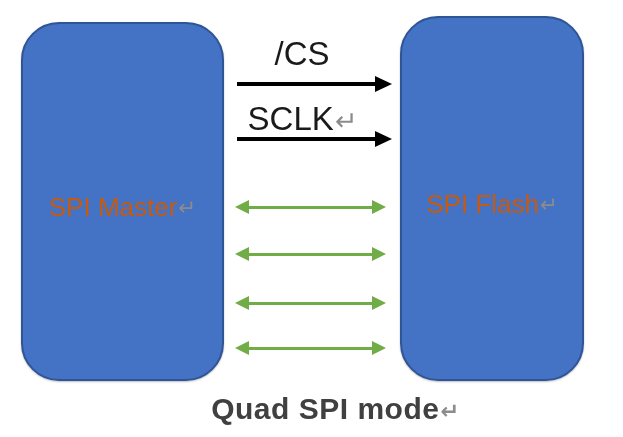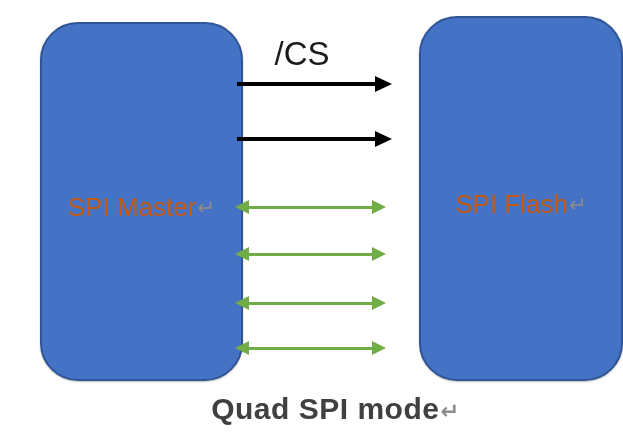--- a/index.html
+++ b/index.html
@@ -21,24 +21,23 @@
     background: #4472C4;
     border: 2px solid #2F5597;
     border-radius: 38px;
     display: flex;
     align-items: center;
     justify-content: center;
     padding-top: 12px;
     font-size: 26px;
     color: #C55A11;
     box-shadow: 0 1px 2px rgba(0,0,0,0.25);
-    margin-left: 19px;
   }
   .box.left  { left: 21px;  top: 22px; width: 203px; height: 359px; }
-  .box.right { left: 400px; top: 16px; width: 204px; height: 365px; }
+  .box.right { left: 400px; top: 16px; width: 184px; height: 365px; }
 
   
   .sig-label {
     position: absolute;
     left: 230px; width: 145px;
     height: 34px; line-height: 34px;
     text-align: center;
     font-size: 33px;
     color: #1a1a1a;
     white-space: nowrap;
@@ -116,20 +115,23 @@
   </div>
 
   <div class="sig-label" style="top:37px">
     <span>/CS</span><span class="ret"></span>
   </div>
   <div class="arrow black" style="top:76px">
     <div class="shaft"></div>
       <div class="head-r"></div>
   </div>
 
+  <div class="sig-label" style="top:102px">
+    <span>SCLK</span><span class="ret">↵</span>
+  </div>
   <div class="arrow black" style="top:131px">
     <div class="shaft"></div>
       <div class="head-r"></div>
   </div>
 
   <div class="sig-label" style="top:167px">
     <span class="ret"></span>
   </div>
   <div class="arrow green" style="top:199px">
     <div class="shaft"></div>

